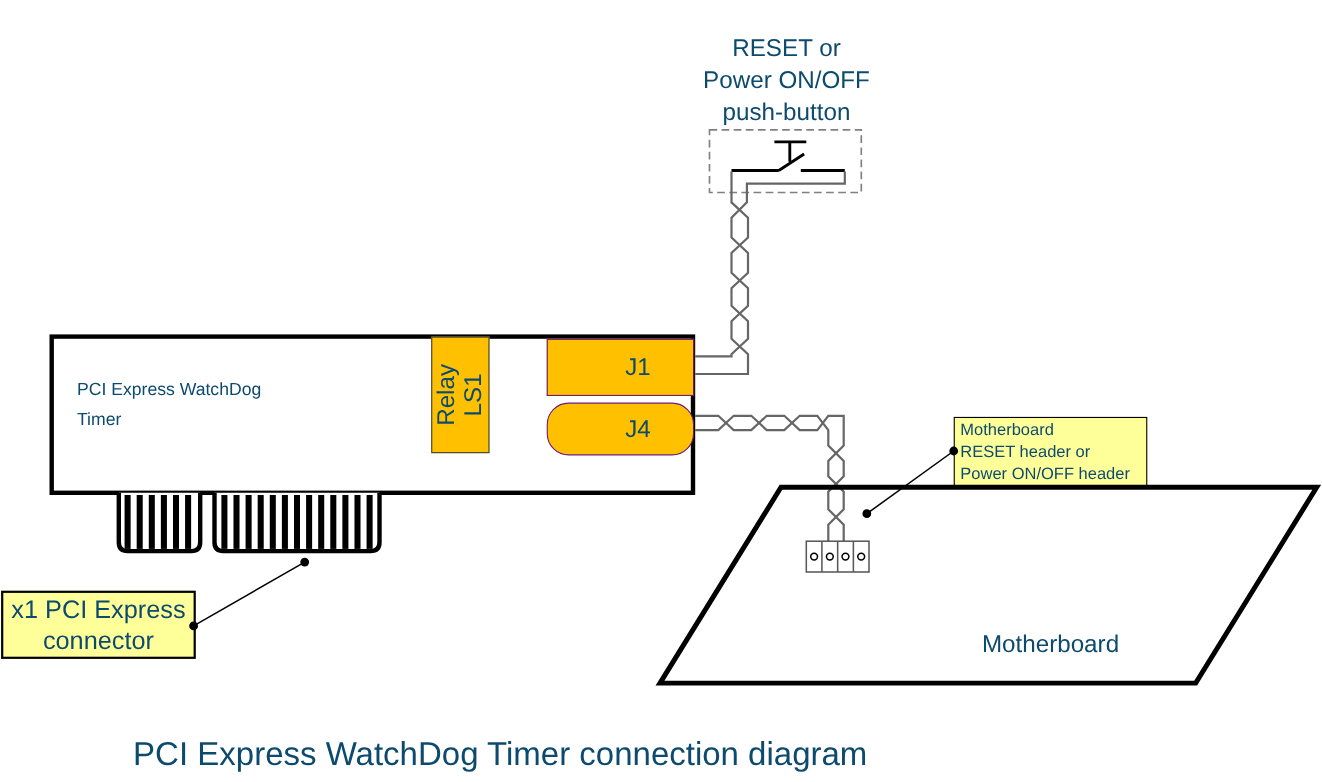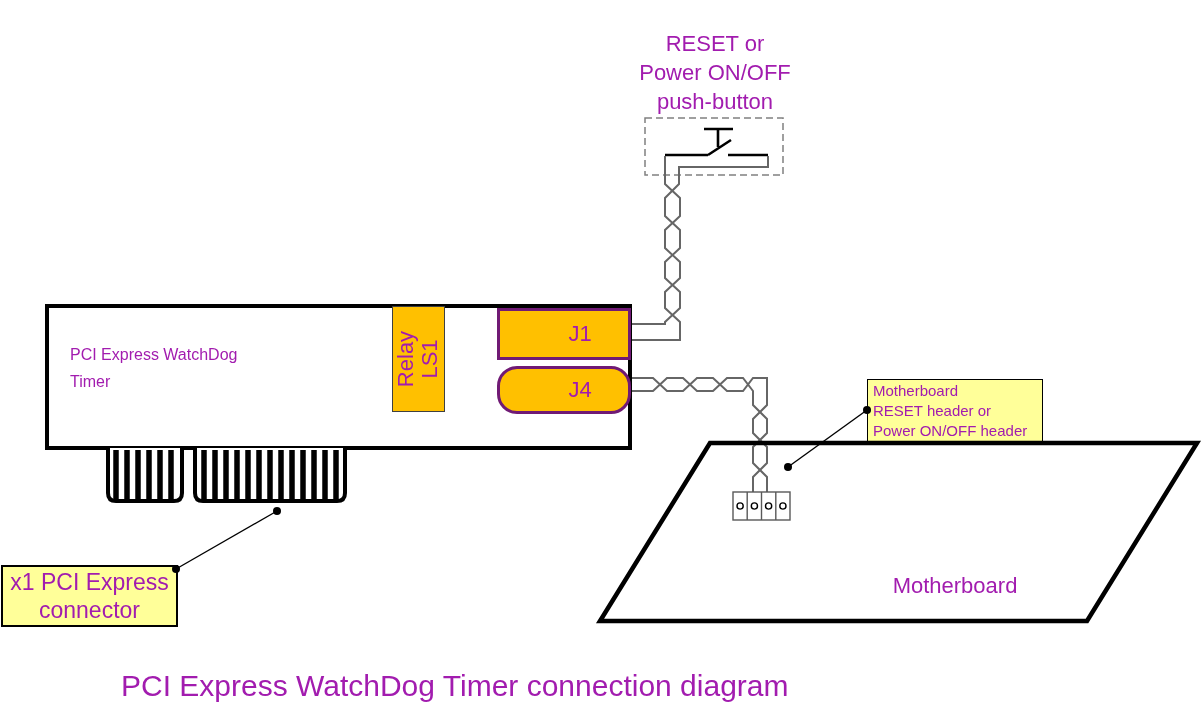--- a/index.html
+++ b/index.html
@@ -1,18 +1,18 @@
 <!DOCTYPE html>
 <html><head>
 <meta charset="utf-8">
 <style>
   html,body { margin:0; padding:0; background:#fff; }
   .canvas {
     position:relative; width:1202px; height:711px; background:#ffffff;
-    font-family:"Liberation Sans", sans-serif; color:#a21caf; overflow:hidden;
+    font-family:"Liberation Sans", sans-serif; color:#0c4a6e; overflow:hidden;
   }
   .abs { position:absolute; }
   .pre { white-space:pre-line; }
 
   
   .boxes { position:absolute; inset:0; z-index:1; }
   svg.overlay { position:absolute; left:0; top:0; z-index:3; pointer-events:none; }
 
   
   .board {
@@ -28,40 +28,40 @@
   .relay {
     left:392px; top:306px; width:53px; height:106px;
     background:#FFC000; border:1px solid #404040; box-sizing:border-box;
     display:flex; align-items:center; justify-content:center;
   }
   .relay-text {
     transform:rotate(-90deg); font-size:22px; line-height:24px;
     text-align:center; white-space:pre-line;
   }
   .jbox {
-    background:#FFC000; border:3px solid #701a75; box-sizing:border-box;
+    background:#FFC000; border:1px solid #701a75; box-sizing:border-box;
     display:flex; align-items:center; justify-content:center; font-size:22px;padding-left:32px;
   }
   .j1 { left:497px; top:308px; width:134px; height:52px; }
   .j4 { left:497px; top:366px; width:134px; height:48px;border-radius:20px; }
 
   
   .pb-label {
     left:614px; top:29px; width:202px; text-align:center;
     font-size:22px; line-height:29px;
   }
 
   
   .note {
     background:#FFFF99; border:1px solid #000; box-sizing:border-box;
   }
   .note-x1 {
     left:1px; top:537px; width:177px; height:62px; border-width:2px;
     display:flex; align-items:center; justify-content:center;
-    text-align:center; font-size:23px; line-height:28px;margin-top:28px;
+    text-align:center; font-size:23px; line-height:28px;
   }
   .note-mb {
     left:867px; top:379px; width:176px; height:63px;
     font-size:15px; line-height:20px; padding:1px 0 0 5px;
   }
 
   
   .mb-text { left:845px; top:573px; width:220px; text-align:center; font-size:22px; }
   .caption { left:121px; top:669px; font-size:30px;text-align:right; }
 </style>

